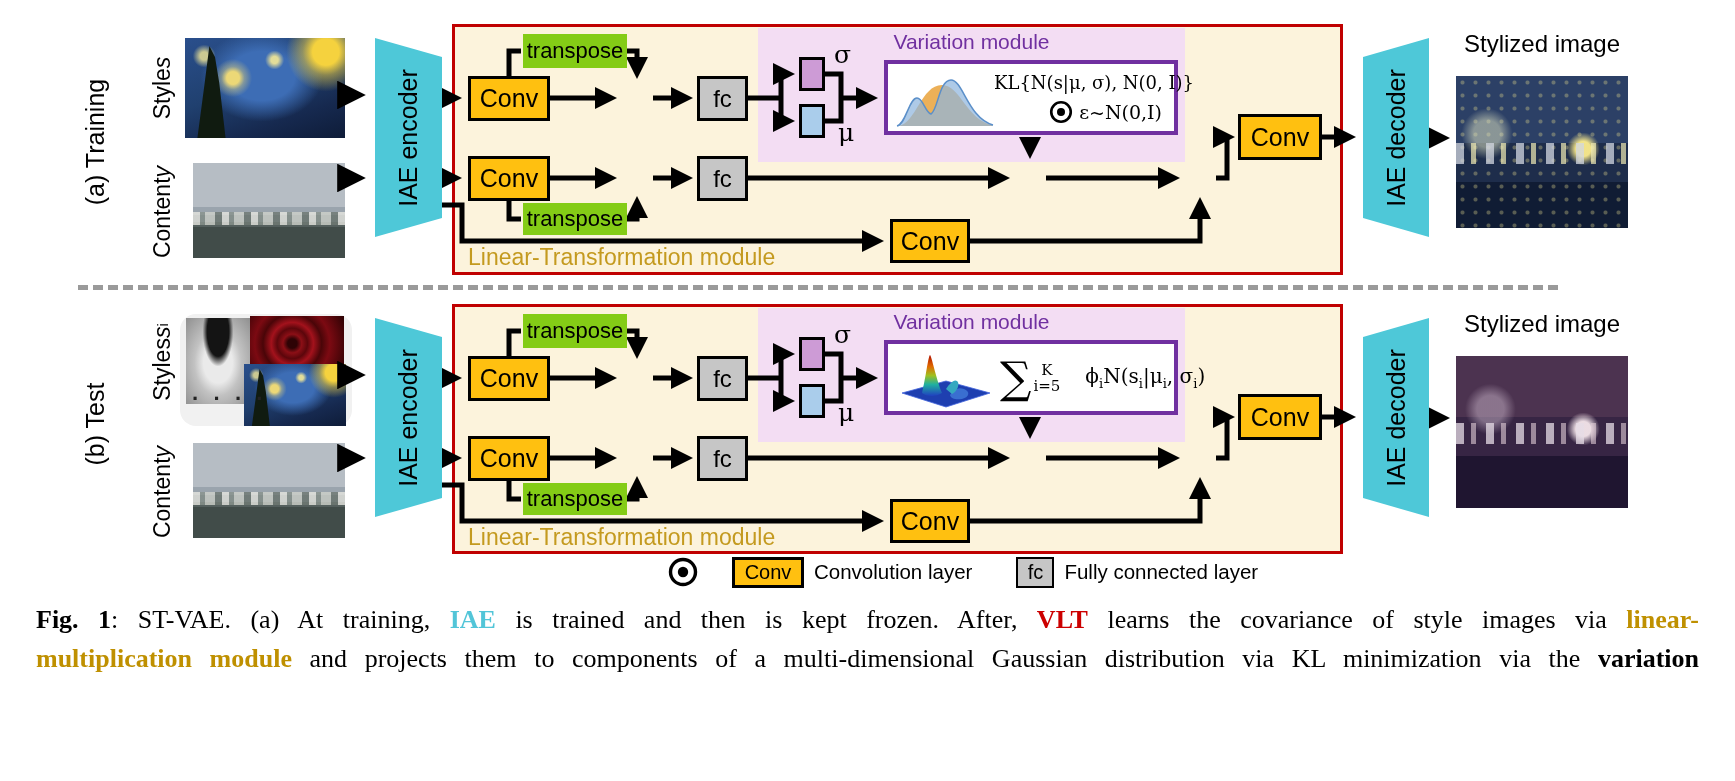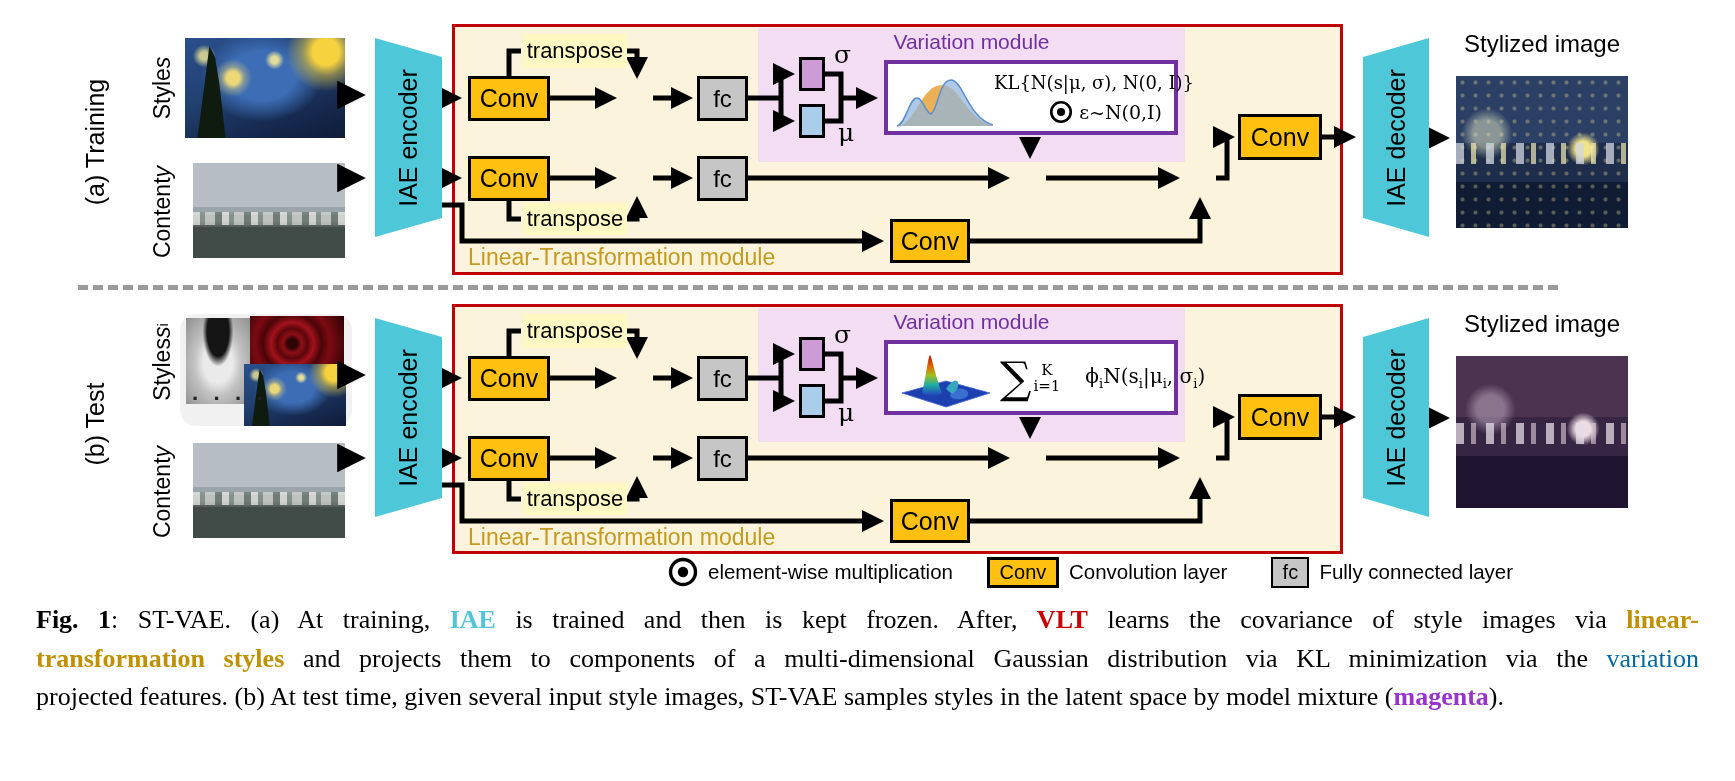--- a/index.html
+++ b/index.html
@@ -10,21 +10,21 @@
   .abs { position:absolute; }
 
   
   .red-module { background:#FCF3DC; border:3.5px solid #C00000; }
   .var-module { background:#F3DDF3; }
   .formula-box { background:#fff; border:4px solid #7030A0; }
 
   
   .nbox { display:flex; align-items:center; justify-content:center; }
   .box-conv { background:#FFC010; border:3.5px solid #000; font-size:25px; }
-  .box-transpose { background:#fef9c3; font-size:22px; }
+  .box-transpose { background:#84cc16; font-size:22px; }
   .box-fc { background:#C6C6C6; border:3px solid #000; font-size:24px; }
   .sigma-box { background:#CD9BD6; border:3.5px solid #000; }
   .mu-box { background:#AACDEB; border:3.5px solid #000; }
 
   .trap-enc { background:#4EC8D8; clip-path:polygon(0 0,100% 9.5%,100% 90.5%,0 100%); }
   .trap-dec { background:#4EC8D8; clip-path:polygon(0 9.5%,100% 0,100% 100%,0 90.5%); }
 
   
   .vlabel { position:absolute; display:flex; align-items:center; justify-content:center;
             transform:rotate(-90deg); white-space:nowrap; }
@@ -113,21 +113,21 @@
 
   
   .caption { position:absolute; left:36px; top:601px; width:1663px; }
   .cap-line { font-family:"Liberation Serif", serif; font-size:26px; line-height:38.5px;
       text-align:justify; text-align-last:justify; }
   .cap-line.last { text-align-last:auto; }
   .seg-bold { font-weight:bold; }
   .seg-iae { font-weight:bold; color:#52C5D8; }
   .seg-vlt { font-weight:bold; color:#CC0000; }
   .seg-lt { font-weight:bold; color:#BF9000; }
-  .seg-vm { font-weight:normal; color:#0369a1; }
+  .seg-vm { font-weight:bold; color:#000000; }
   .seg-magenta { font-weight:bold; color:#9933CC; }
 </style>
 </head>
 <body>
 
 <div class="page">
 
   <div class="abs red-module bg-layer" style="left:452px;top:24px;width:891px;height:251px;"></div>
   <div class="abs var-module bg-layer" style="left:758px;top:28px;width:427px;height:134px;"></div>
   <div class="abs red-module bg-layer" style="left:452px;top:304px;width:891px;height:250px;"></div>
@@ -355,21 +355,21 @@
         <path d="M8,44 L52,32 L96,44 L52,58 Z" fill="none" stroke="#4466dd" stroke-width="0.8"></path>
         <path d="M56,46 C60,40 64,38 70,40 C76,42 76,48 68,50 C62,51 57,50 56,46 Z" fill="#3a6fd0"></path>
         <path d="M28,44 C32,28 34,8 36,6 C38,8 41,26 48,44 C42,48 33,48 28,44 Z" fill="url(#peak)"></path>
         <path d="M52,40 C56,34 60,30 63,32 C66,34 64,42 58,45 Z" fill="#35a8c0"></path>
       </svg>
     </div>
     <div class="sum-row">
       <span class="sum-glyph">∑</span>
       <span class="sum-limits">
           <span>K</span>
-          <span>i=1</span>
+          <span>i=5</span>
         </span>
       <span class="sum-body"><span>ϕ</span><sub>i</sub><span>N(s</span><sub>i</sub><span>|μ</span><sub>i</sub><span>, σ</span><sub>i</sub><span>)</span></span>
     </div>
   </div>
 
   <span class="otimes" style="left:620px;top:361px;">
       <svg viewBox="0 0 34 34">
         <circle cx="17" cy="17" r="14.3" fill="#fff" stroke="#000" stroke-width="3.6"></circle>
         <line x1="7" y1="7" x2="27" y2="27" stroke="#000" stroke-width="3.2"></line>
         <line x1="27" y1="7" x2="7" y2="27" stroke="#000" stroke-width="3.2"></line>
@@ -408,35 +408,33 @@
   <div class="img img-stylized-b" style="left:1456px;top:356px;width:172px;height:152px;"></div>
 
   <div class="legend" style="left:668px;top:554px;height:36px;">
     <div class="legend-item">
       <span class="odot">
         <svg viewBox="0 0 30 30">
             <circle cx="15" cy="15" r="12.5" fill="#fff" stroke="#000" stroke-width="3.4"></circle>
             <circle cx="15" cy="15" r="5.2" fill="#000"></circle>
           </svg>
       </span>
-      <span>element-wise multiplication</span>
     </div>
     <div class="legend-item" style="margin-left:14px;">
       <span class="legend-chip-conv">
           <span>Conv</span>
         </span>
       <span>Convolution layer</span>
     </div>
     <div class="legend-item" style="margin-left:24px;">
       <span class="legend-chip-fc">
           <span>fc</span>
         </span>
       <span>Fully connected layer</span>
     </div>
   </div>
 
   <div class="caption" id="caption">
       <div class="cap-line"><span class="seg-bold">Fig. 1</span><span>: ST-VAE. (a) At training, </span><span class="seg-iae">IAE</span><span> is trained and then is kept frozen. After, </span><span class="seg-vlt">VLT</span><span> learns the covariance of style images via </span><span class="seg-lt">linear-</span></div>
-      <div class="cap-line"><span class="seg-lt">transformation styles</span><span> and projects them to components of a multi-dimensional Gaussian distribution via KL minimization via the </span><span class="seg-vm">variation</span></div>
-      <div class="cap-line last"><span>projected features. (b) At test time, given several input style images, ST-VAE samples styles in the latent space by model mixture (</span><span class="seg-magenta">magenta</span><span>).</span></div>
+      <div class="cap-line"><span class="seg-lt">multiplication module</span><span> and projects them to components of a multi-dimensional Gaussian distribution via KL minimization via the </span><span class="seg-vm">variation</span></div>
     </div>
 
 </div>
 
 </body></html>

